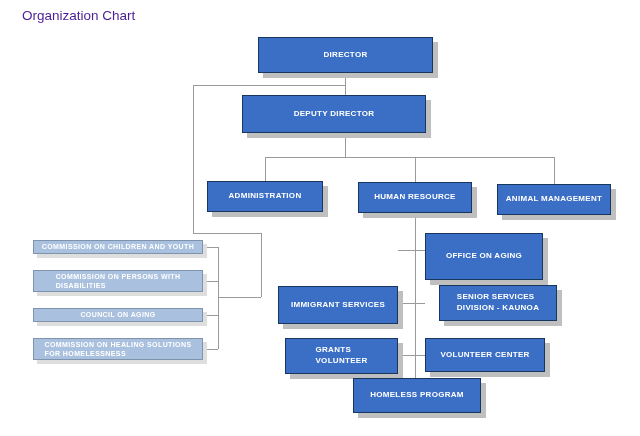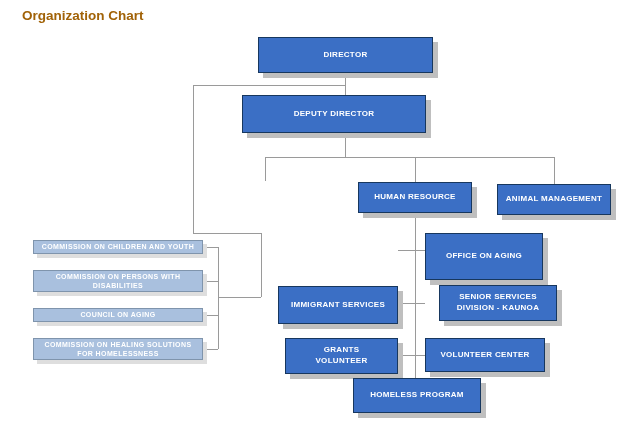--- a/index.html
+++ b/index.html
@@ -13,35 +13,35 @@
     width: 640px;
     height: 436px;
     background: #ffffff;
     overflow: hidden;
   }
   .page-title {
     position: absolute;
     left: 22px;
     top: 8px;
     font-size: 13.5px;
-    font-weight: bold;
-    color: #a16207;
+    font-weight: normal;
+    color: #4c1d95;
     margin: 0;
   }
   .line {
     position: absolute;
     background: #9a9a9a;
   }
   .node {
     position: absolute;
     box-sizing: border-box;
     display: flex;
     align-items: center;
     justify-content: center;
-    text-align: center;
+    text-align: left;
   }
   .node .lbl {
     white-space: pre-line;
     color: #ffffff;
     font-weight: bold;
     letter-spacing: 0.3px;
   }
   .node.primary {
     background: #3b6fc5;
     border: 1.5px solid #17375e;
@@ -96,20 +96,23 @@
     <div class="line" style="left:398px;top:303px;width:27px;height:1px"></div>
     <div class="line" style="left:398px;top:355px;width:27px;height:1px"></div>
   </div>
 
   <div class="node primary" style="left:258px;top:37px;width:175px;height:36px">
     <span class="lbl">DIRECTOR</span>
   </div>
   <div class="node primary" style="left:242px;top:95px;width:184px;height:38px">
     <span class="lbl">DEPUTY DIRECTOR</span>
   </div>
+  <div class="node primary" style="left:207px;top:181px;width:116px;height:31px">
+    <span class="lbl">ADMINISTRATION</span>
+  </div>
   <div class="node primary" style="left:358px;top:182px;width:114px;height:31px">
     <span class="lbl">HUMAN RESOURCE</span>
   </div>
   <div class="node primary" style="left:497px;top:184px;width:114px;height:31px">
     <span class="lbl">ANIMAL MANAGEMENT</span>
   </div>
   <div class="node primary" style="left:425px;top:233px;width:118px;height:47px">
     <span class="lbl">OFFICE ON AGING</span>
   </div>
   <div class="node primary" style="left:278px;top:286px;width:120px;height:38px">

